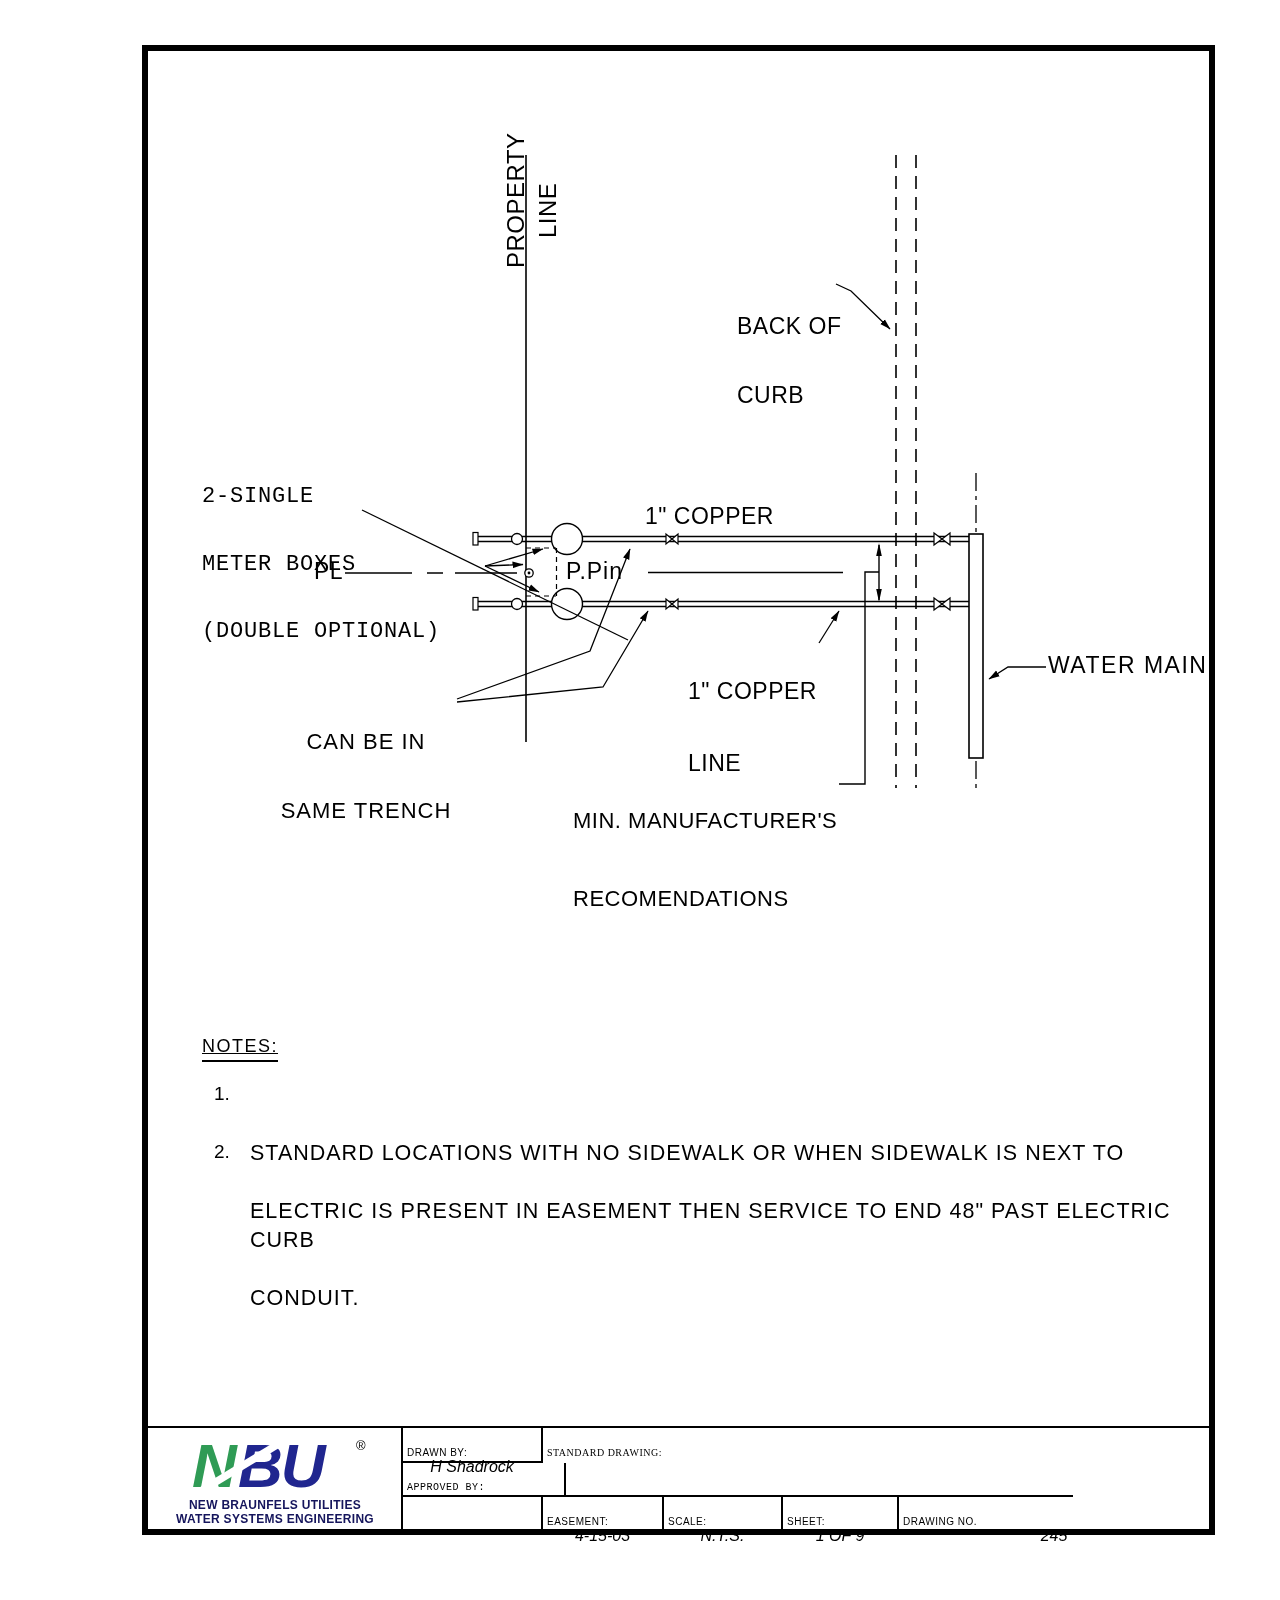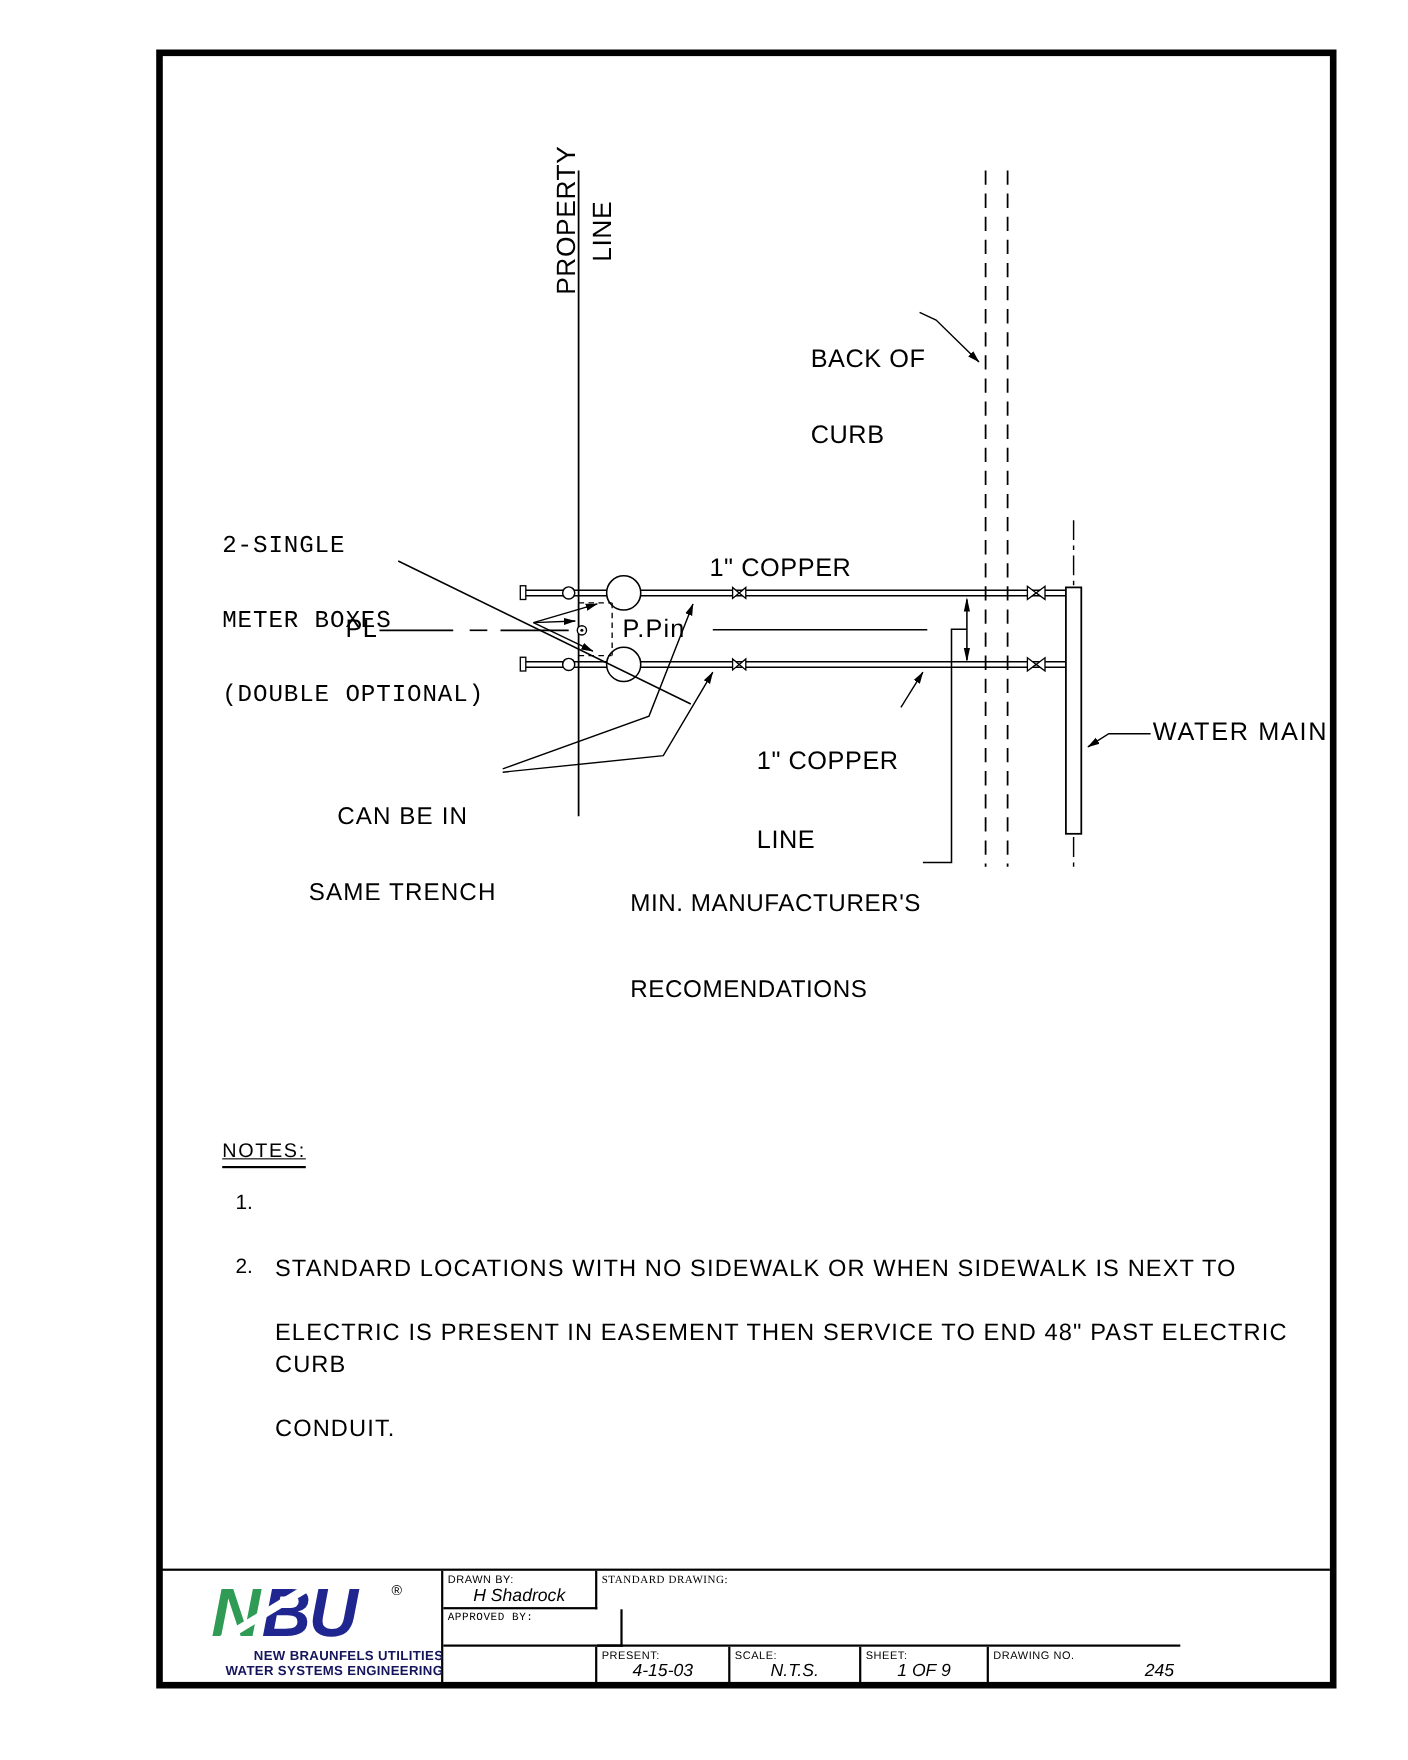--- a/index.html
+++ b/index.html
@@ -8,34 +8,34 @@
   #frame{left:142px;top:45px;width:1073px;height:1490px;border:6px solid #000;box-sizing:border-box;}
   #linework{left:0;top:0;width:1280px;height:1600px;pointer-events:none;}
   .lbl{position:absolute;font-size:23px;letter-spacing:0.5px;white-space:pre;line-height:23px;}
   .rot{transform:rotate(-90deg);transform-origin:0 0;font-size:24px;letter-spacing:0.5px;white-space:pre;}
   .notes-head{position:absolute;left:202px;top:1036px;font-size:18px;letter-spacing:1.5px;border-bottom:2px solid #000;padding-bottom:3px;text-decoration:underline;}
   .note-num{position:absolute;font-size:19px;}
   .note-lines{position:absolute;font-size:21.5px;line-height:29px;letter-spacing:1px;white-space:pre;}
   
   #tblock{left:147px;top:1426px;width:1062px;height:104px;border-top:2px solid #000;box-sizing:border-box;}
   .cell{position:absolute;box-sizing:border-box;}
-  .cell-label{font-size:10px;letter-spacing:0.5px;padding:3px 0 0 4px;}
+  .cell-label{font-size:10px;letter-spacing:0.5px;padding:19px 0 0 4px;}
   .cell-value{text-align:center;font-style:italic;font-size:16px;}
   #logo-cell{left:0;top:0;width:256px;height:104px;border-right:2px solid #000;}
   #drawn-cell{left:256px;top:0;width:140px;height:35px;border-right:2px solid #000;border-bottom:2px solid #000;}
   #approved-cell{left:256px;top:35px;width:163px;height:34px;border-right:2px solid #000;border-bottom:2px solid #000;font-family:Liberation Mono, monospace;}
   #std-cell{left:396px;top:0;width:530px;height:69px;border-bottom:2px solid #000;font-family:Liberation Serif, serif;}
   #std-title{text-align:center;margin-top:12px;font-size:26px;font-weight:bold;font-style:italic;letter-spacing:0.5px;}
   .r2{top:69px;height:35px;border-right:2px solid #000;}
   #c-empty{left:256px;width:140px;}
   #c-upd{left:396px;width:121px;}
   #c-scale{left:517px;width:119px;}
   #c-sheet{left:636px;width:116px;}
   #c-dwg{left:752px;width:310px;border-right:none;}
-  .org-line{position:absolute;width:256px;text-align:right;font-size:12px;letter-spacing:0.3px;color:#15155c;font-weight:bold;}
+  .org-line{position:absolute;width:256px;text-align:center;font-size:12px;letter-spacing:0.3px;color:#15155c;font-weight:bold;}
 </style>
 </head>
 <body>
 
 <div id="frame" class="abs"></div>
 
 <svg id="linework" class="abs" width="1280" height="1600" viewBox="0 0 1280 1600">
   <defs>
     <marker id="arr" markerUnits="userSpaceOnUse" markerWidth="12" markerHeight="9" refX="10.5" refY="4.5" orient="auto">
       <path d="M0,1.2 L11,4.5 L0,7.8 Z" fill="#000"></path>
@@ -196,21 +196,21 @@
     <div class="cell-label">APPROVED BY:</div>
   </div>
 
   <div id="std-cell" class="cell">
     <div class="cell-label">STANDARD DRAWING:</div>
   </div>
 
   <div id="c-empty" class="cell r2"></div>
 
   <div id="c-upd" class="cell r2">
-    <div class="cell-label">PRESENT:</div>
+    <div class="cell-label">EASEMENT:</div>
     <div class="cell-value">4-15-03</div>
   </div>
 
   <div id="c-scale" class="cell r2">
     <div class="cell-label">SCALE:</div>
     <div class="cell-value">N.T.S.</div>
   </div>
 
   <div id="c-sheet" class="cell r2">
     <div class="cell-label">SHEET:</div>

